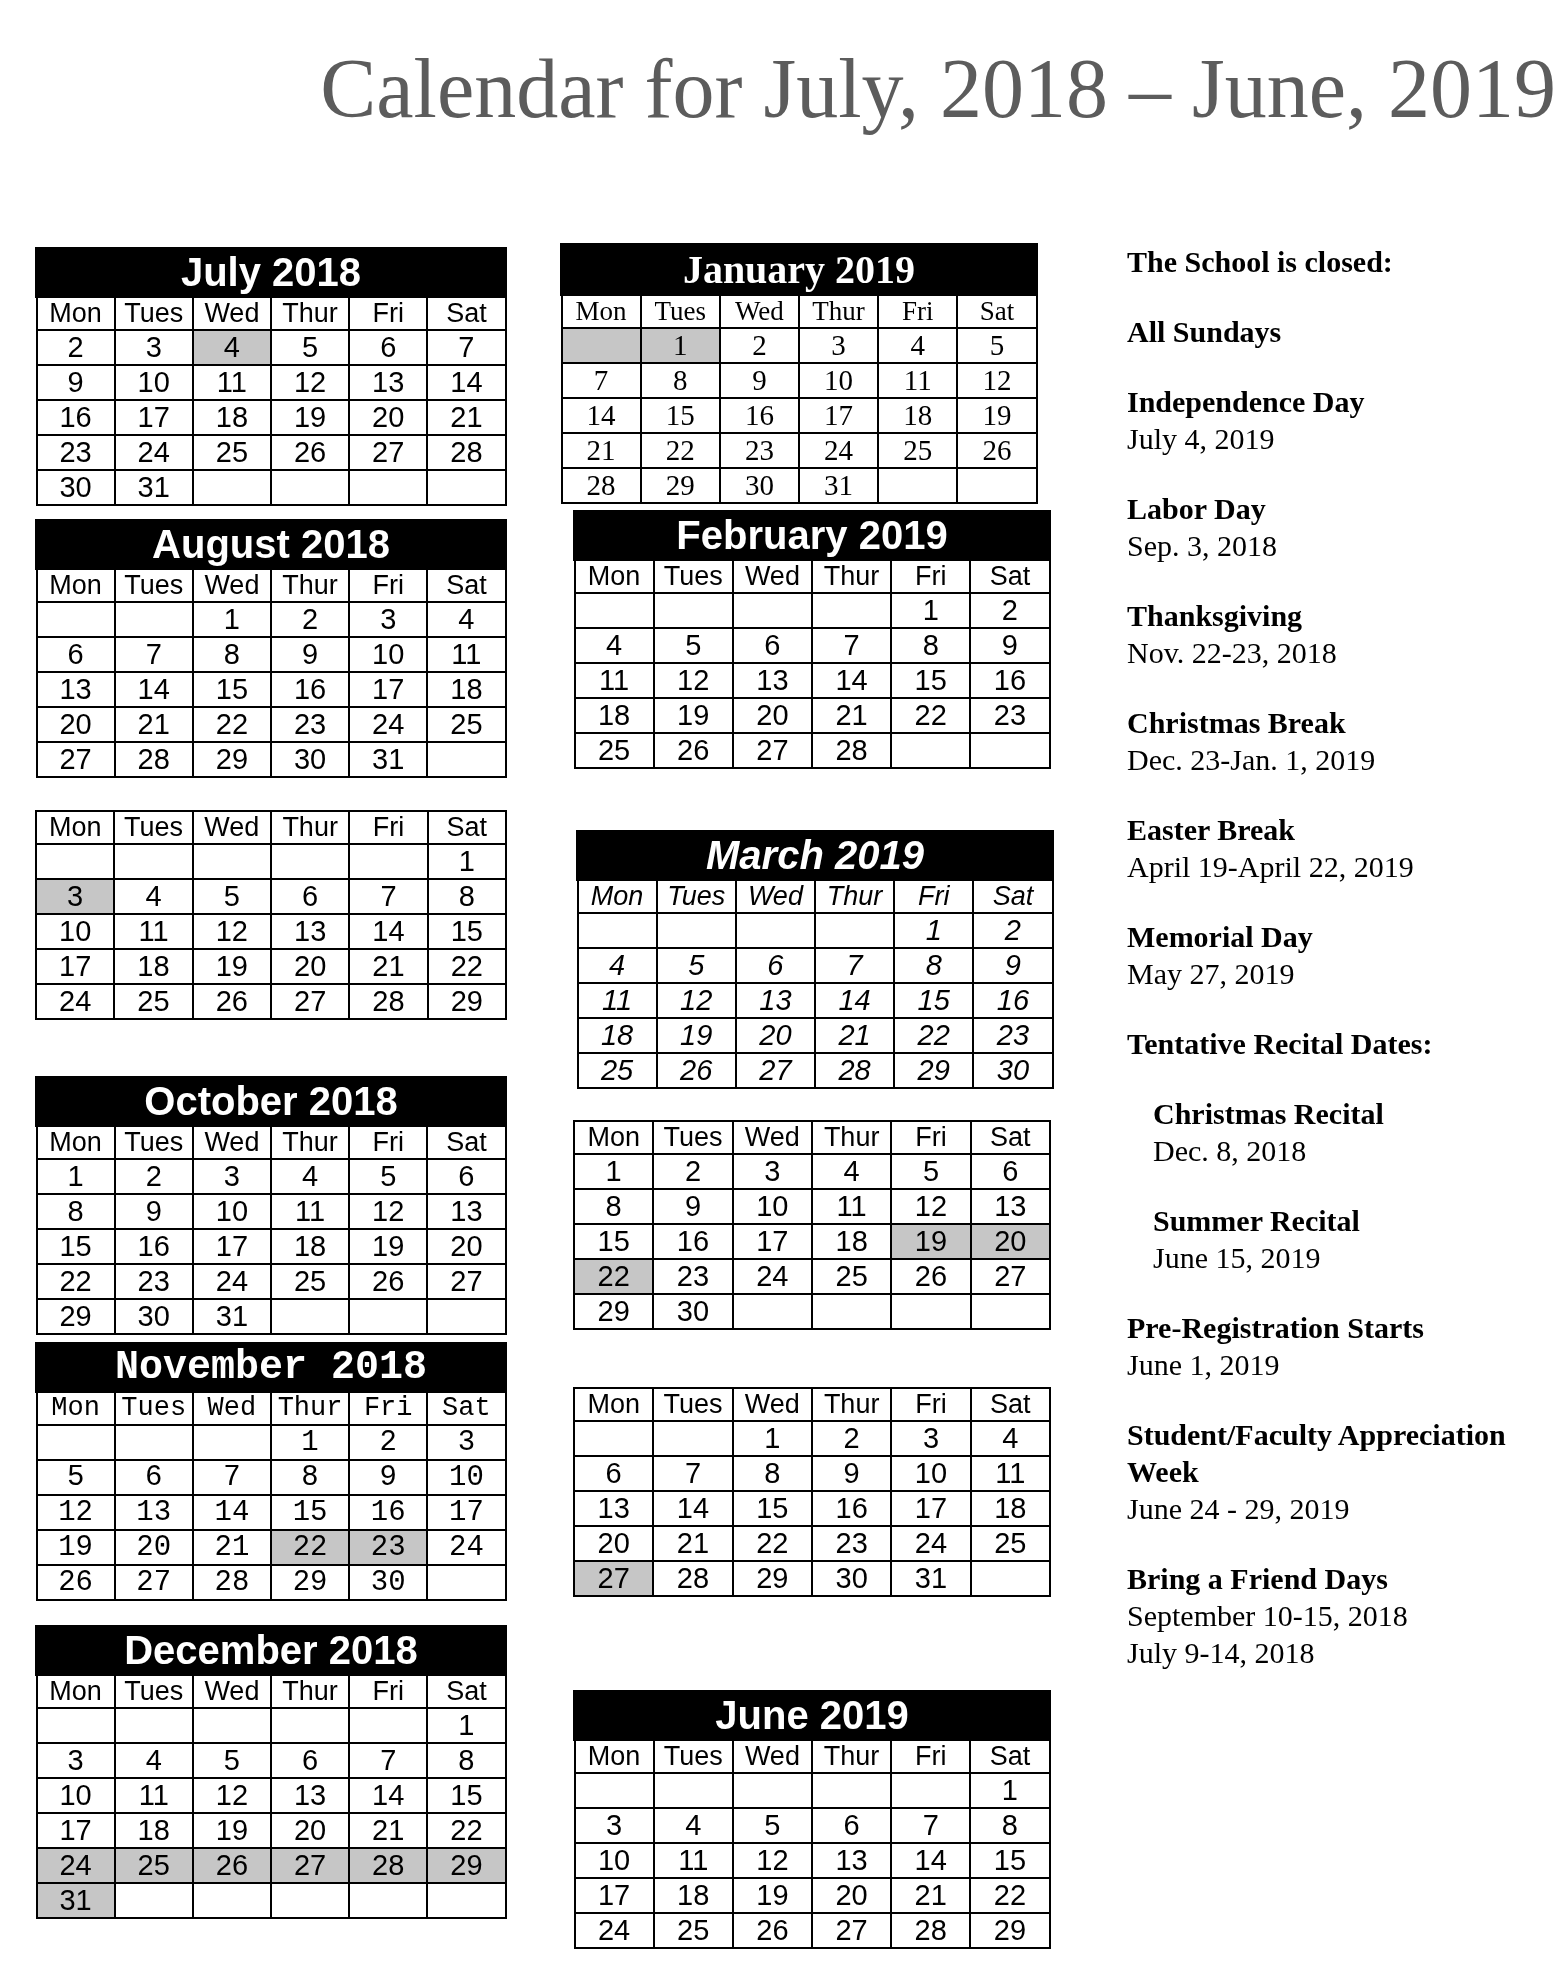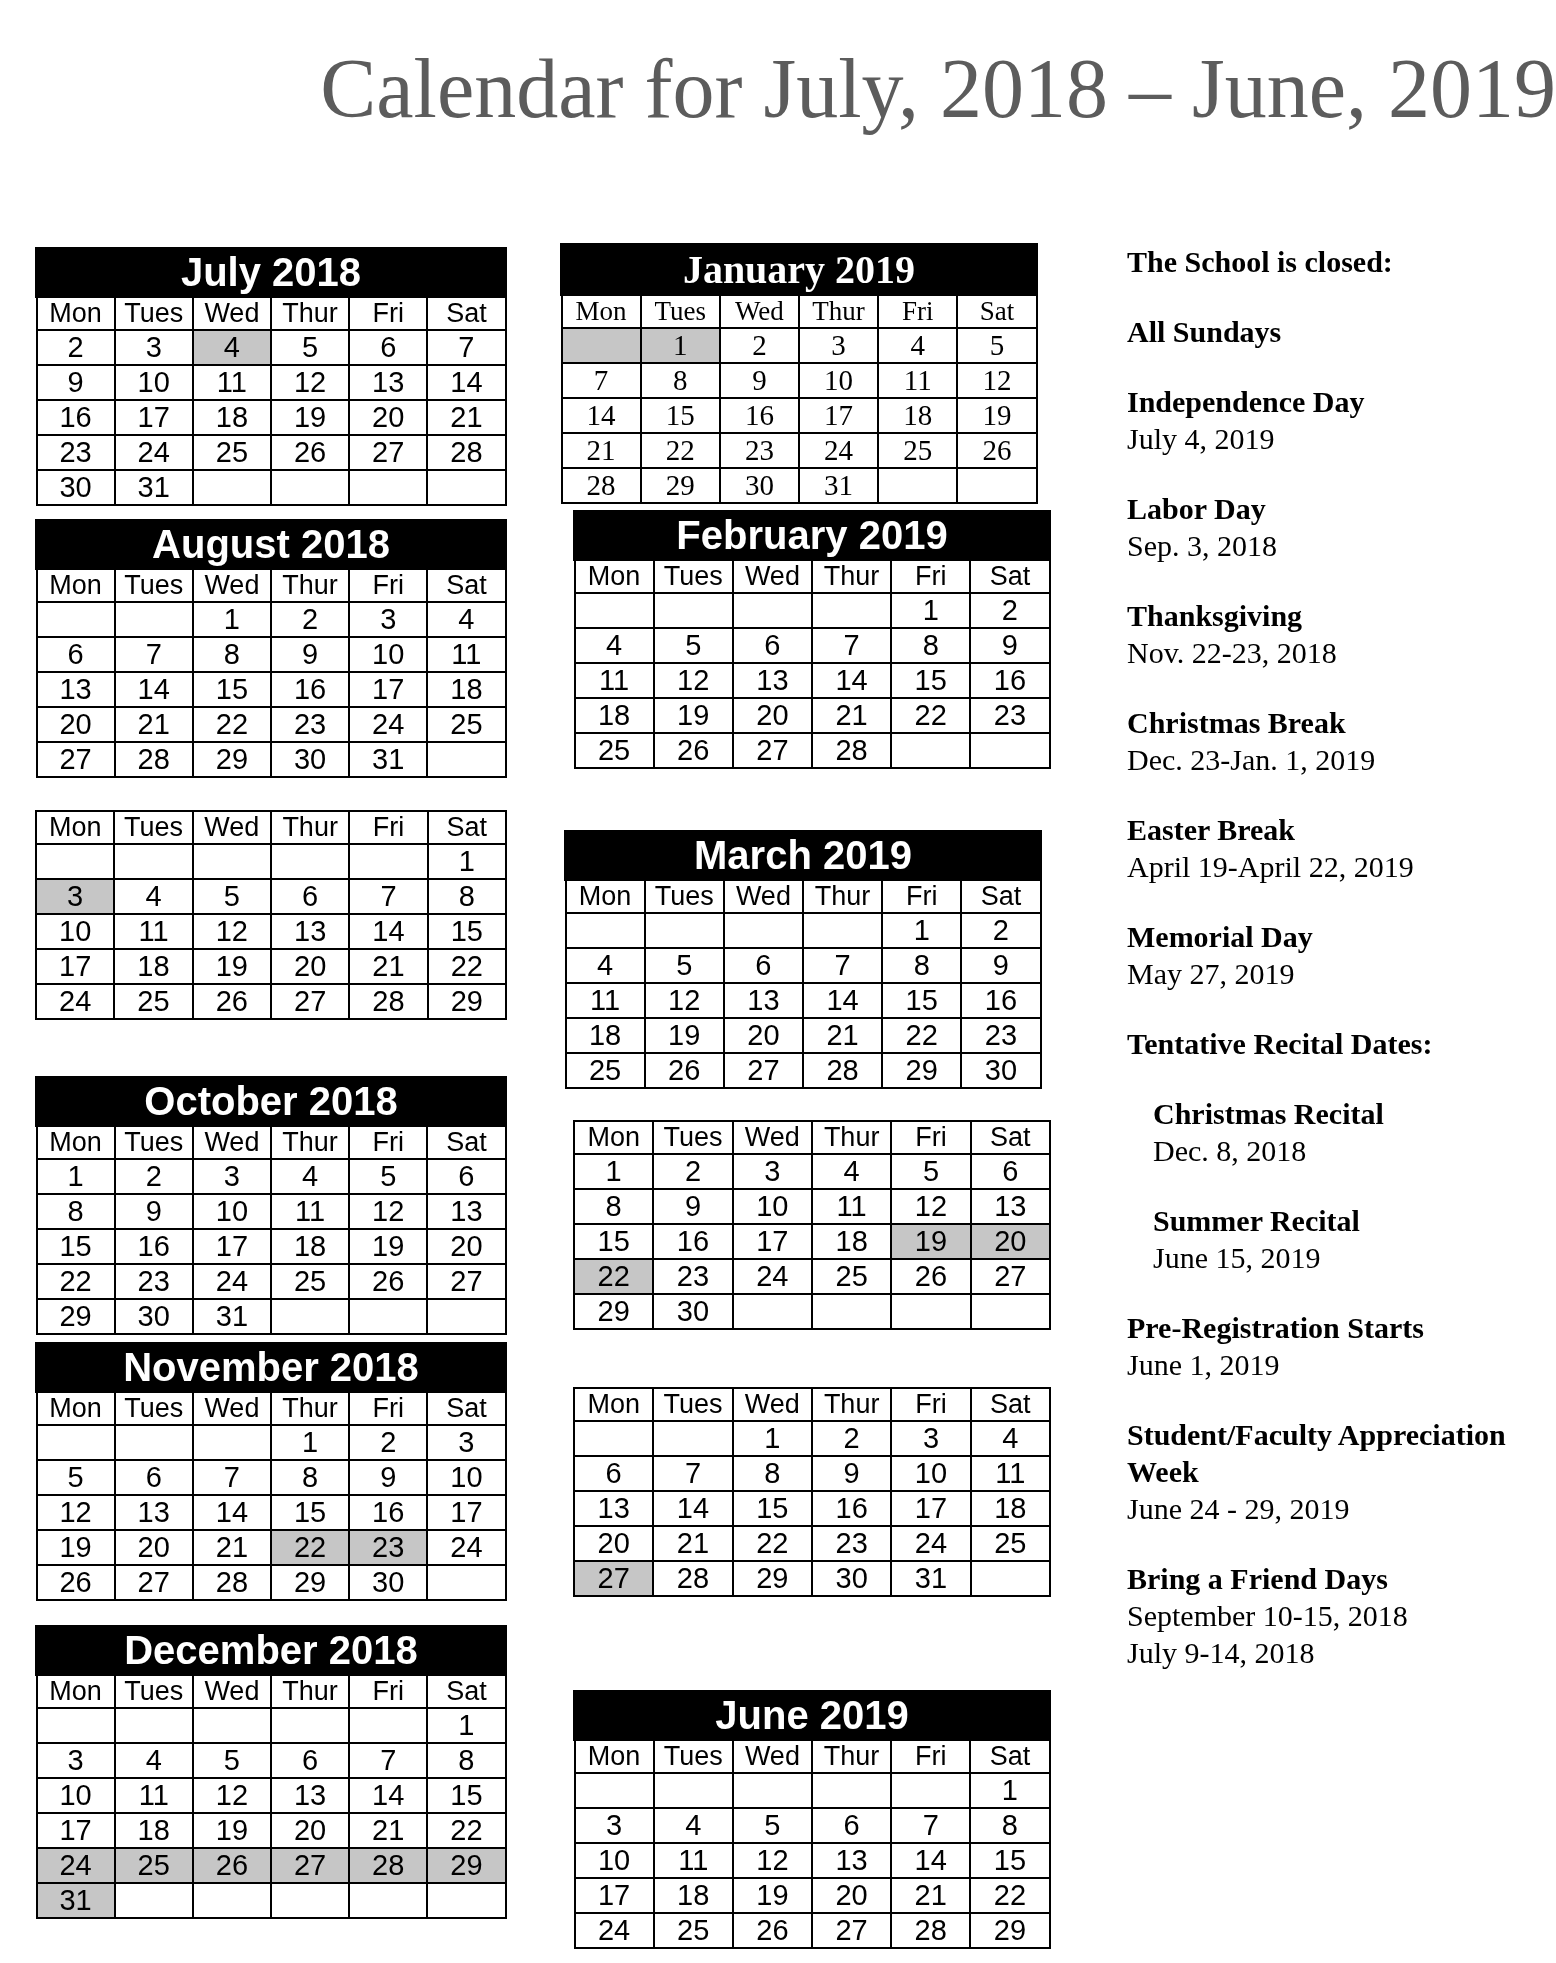--- a/index.html
+++ b/index.html
@@ -44,26 +44,26 @@
     border:2px solid #000;
     background:#fff;
   }
   .month td.hl { background:#c6c6c6; }
 
   
   .m0 { top:247px;  left:35px; }
   .m1 { top:519px;  left:35px; }
   .m2 { top:810px;  left:35px; }
   .m3 { top:1076px; left:35px; }
-  .m4 { top:1342px; left:35px; }
+  .m4 { top:1342px; left:35px;font-family:Liberation Mono, monospace; }
   .m5 { top:1625px; left:35px; }
   
   .m6  { top:243px;  left:560px;font-family:Liberation Serif, serif; }
   .m7  { top:510px;  left:573px; }
-  .m8  { top:830px;  left:564px; }
+  .m8  { top:830px;  left:576px;font-style:italic; }
   .m9  { top:1120px; left:573px; }
   .m10 { top:1387px; left:573px; }
   .m11 { top:1690px; left:573px; }
 
   .sidebar {
     position:absolute; left:1127px; top:243px; width:432px;
     font-family:"Liberation Serif", serif;
     font-size:30px; line-height:37px;
   }
   .sec { margin-bottom:33px; }

